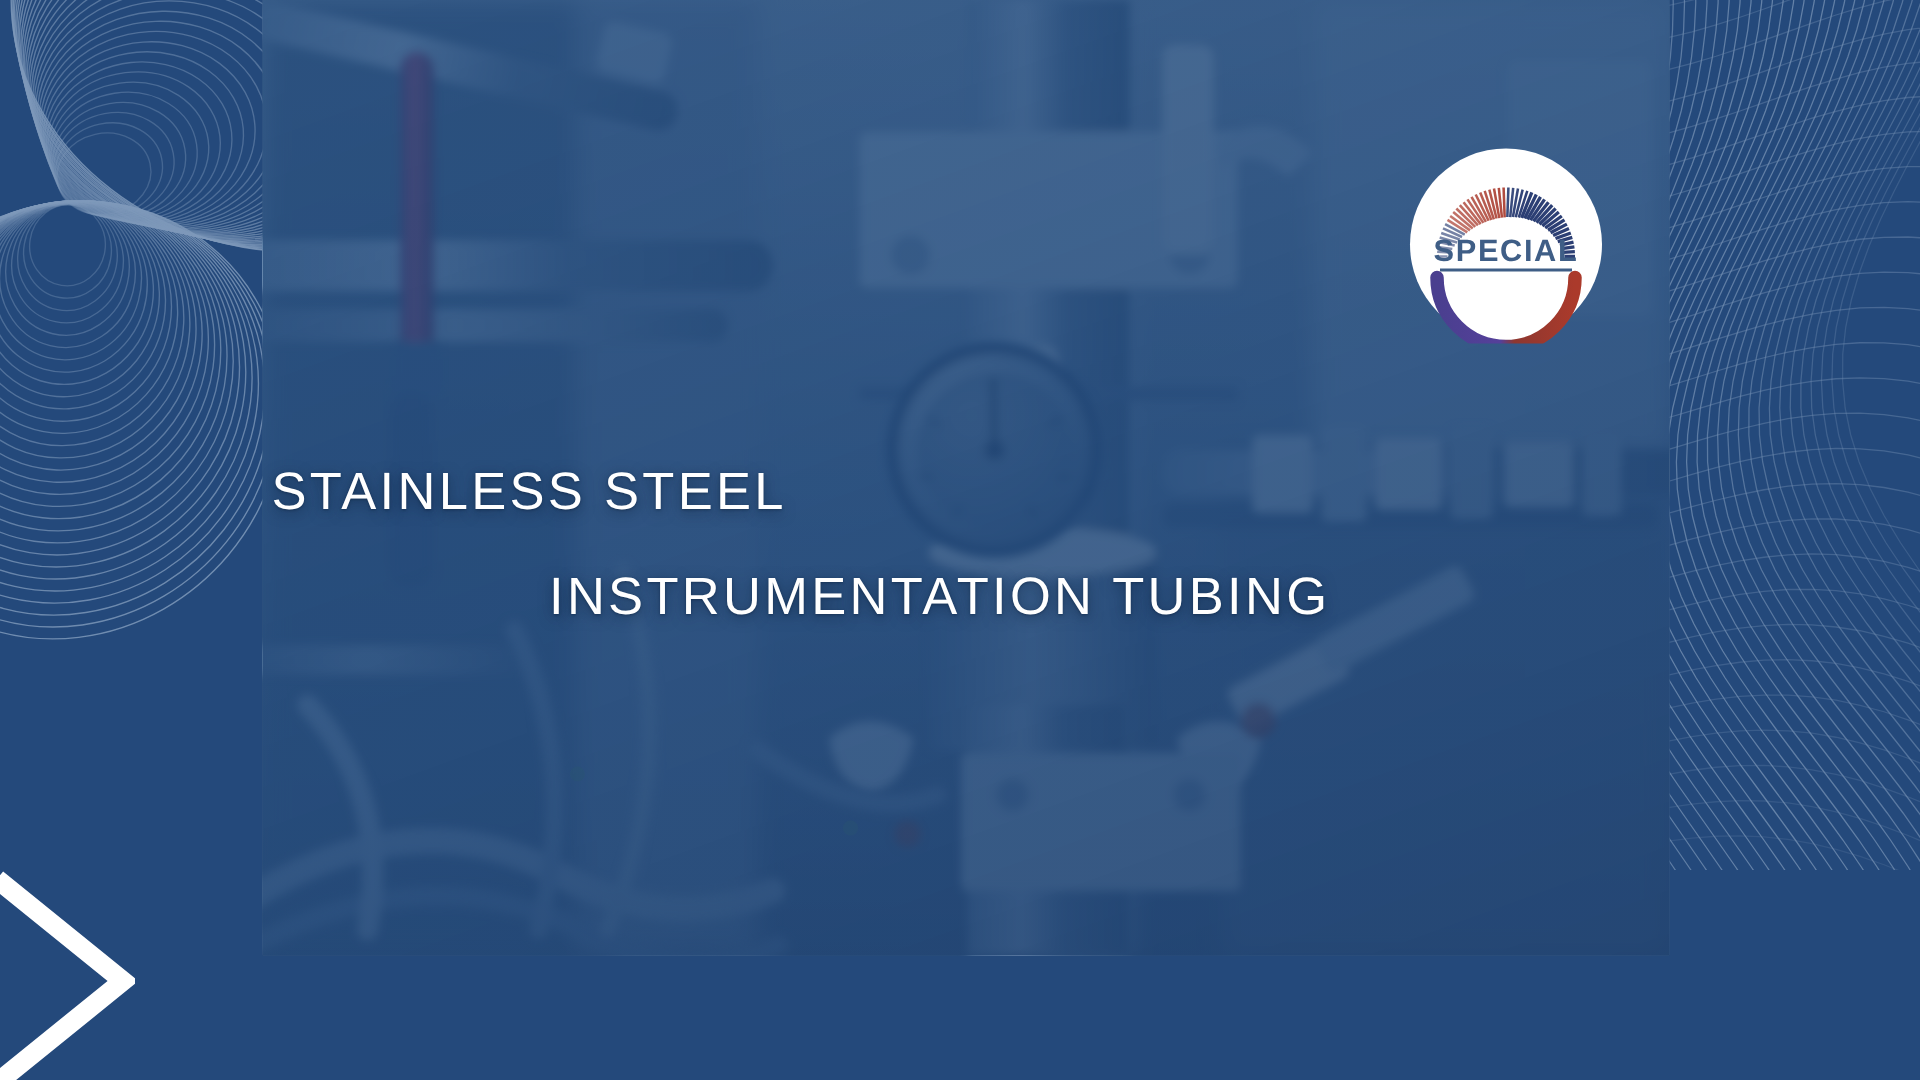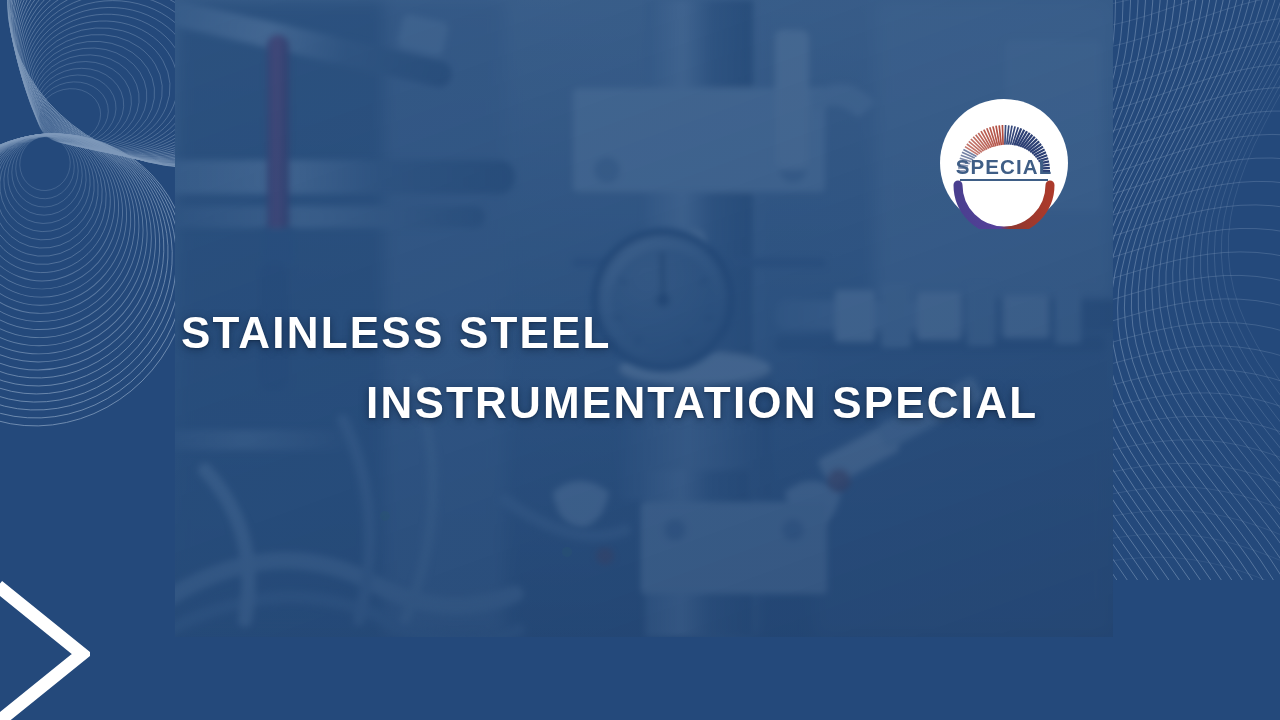--- a/index.html
+++ b/index.html
@@ -32,22 +32,22 @@
     position:absolute; inset:0;
     background:linear-gradient(160deg, rgba(33,72,120,.72) 0%, rgba(32,70,118,.80) 55%, rgba(30,64,110,.86) 100%);
     mix-blend-mode:normal;
   }
 
   
   #headline { position:absolute; left:0; top:0; width:1280px; height:720px; }
   .title-line {
     position:absolute;
     color:#ffffff;
-    font-weight:bold;
-    font-size:44px;
+    font-weight:normal;
+    font-size:35px;
     letter-spacing:2.2px;
     white-space:nowrap;
     text-shadow:0 2px 9px rgba(10,28,52,.55), 0 1px 2px rgba(10,28,52,.45);
   }
   #title-line-1 { left:181px; top:308px; }
   #title-line-2 { left:366px; top:378px; }
 
   
   #logo { position:absolute; left:938px; top:97px; width:132px; height:132px; }
 
@@ -347,21 +347,21 @@
       <g opacity=".5">
         <circle cx="210" cy="516" r="5" fill="#4e8f6a"></circle>
         <circle cx="392" cy="552" r="5" fill="#4e8f6a"></circle>
       </g>
     </svg>
     <div id="photo-tint"></div>
   </div>
 
   <div id="headline">
     <div class="title-line" id="title-line-1">STAINLESS STEEL</div>
-    <div class="title-line" id="title-line-2">INSTRUMENTATION SPECIAL</div>
+    <div class="title-line" id="title-line-2">INSTRUMENTATION TUBING</div>
   </div>
 
   <svg id="logo" viewBox="0 0 132 132">
     <defs>
       <linearGradient id="gSwoosh" x1="0" y1="0" x2="1" y2="0">
         <stop offset="0" stop-color="#4a3f8f"></stop>
         <stop offset=".46" stop-color="#55409a"></stop>
         <stop offset=".56" stop-color="#8d3730"></stop>
         <stop offset="1" stop-color="#ab3a2b"></stop>
       </linearGradient>

